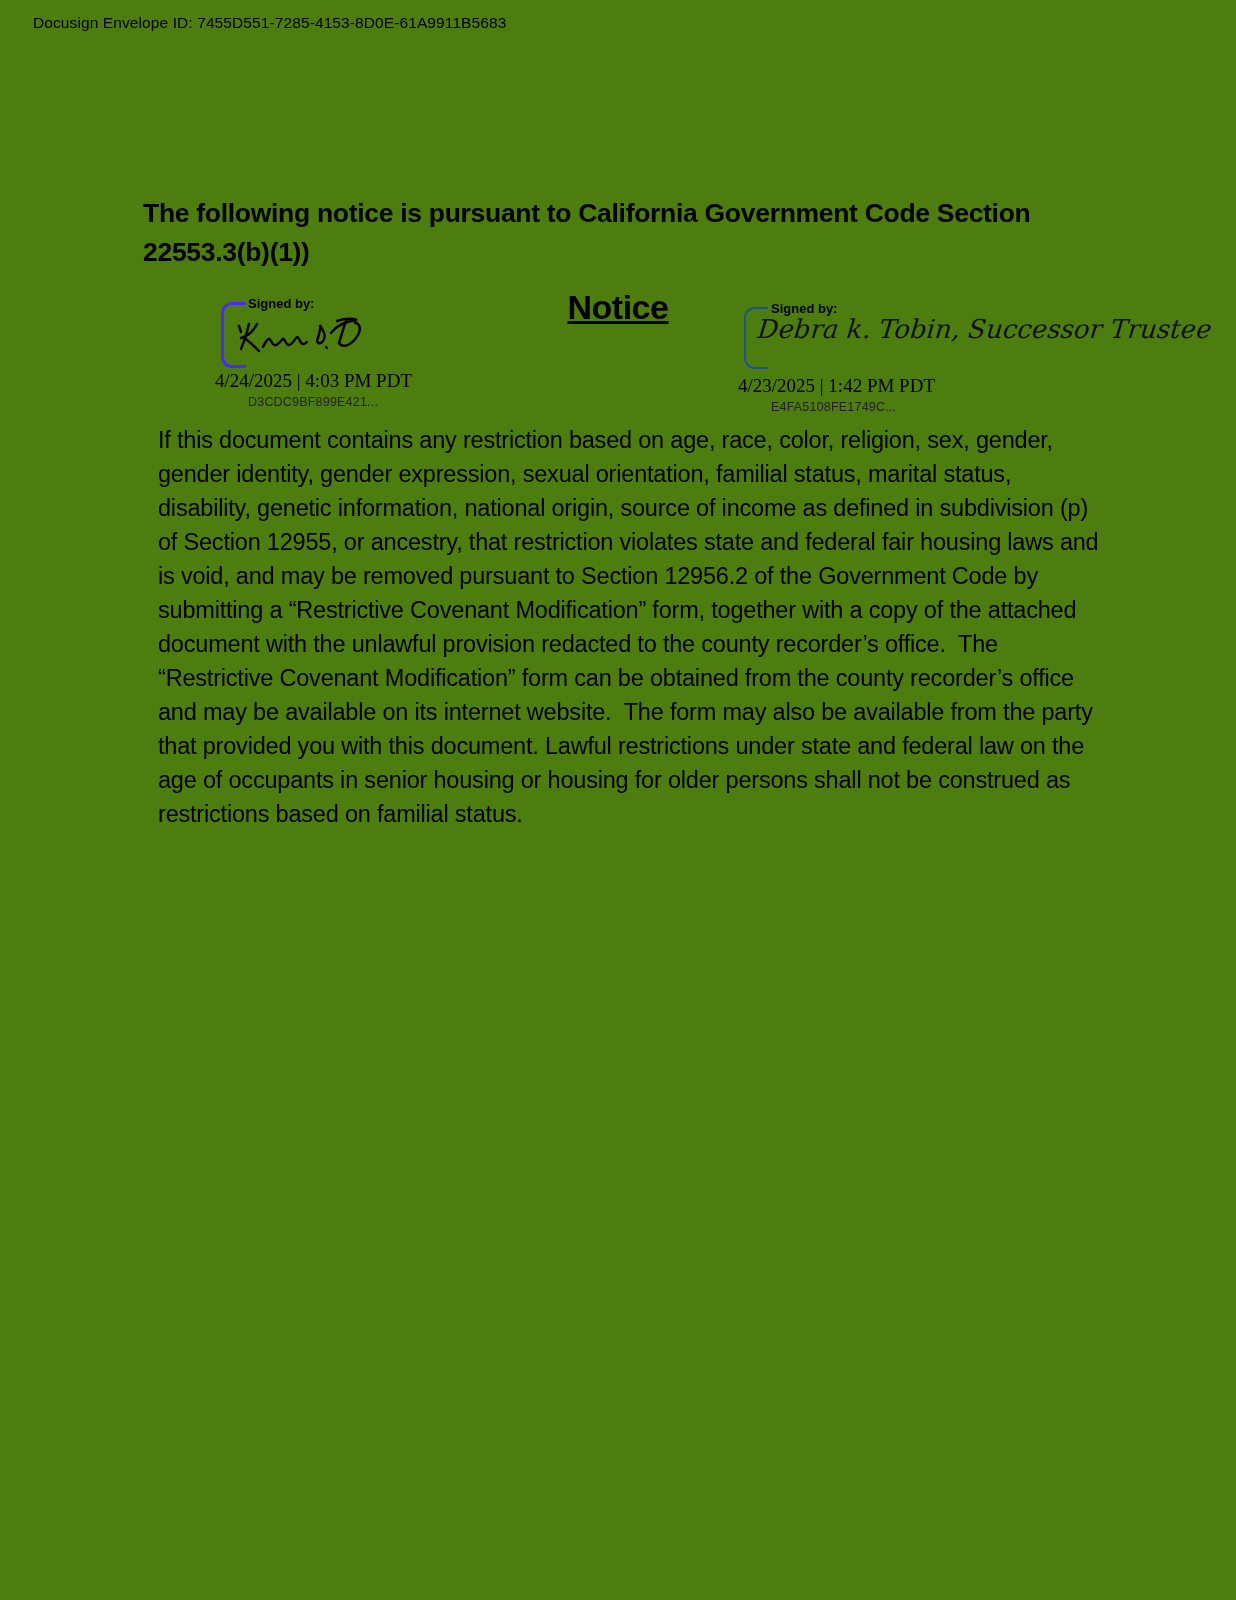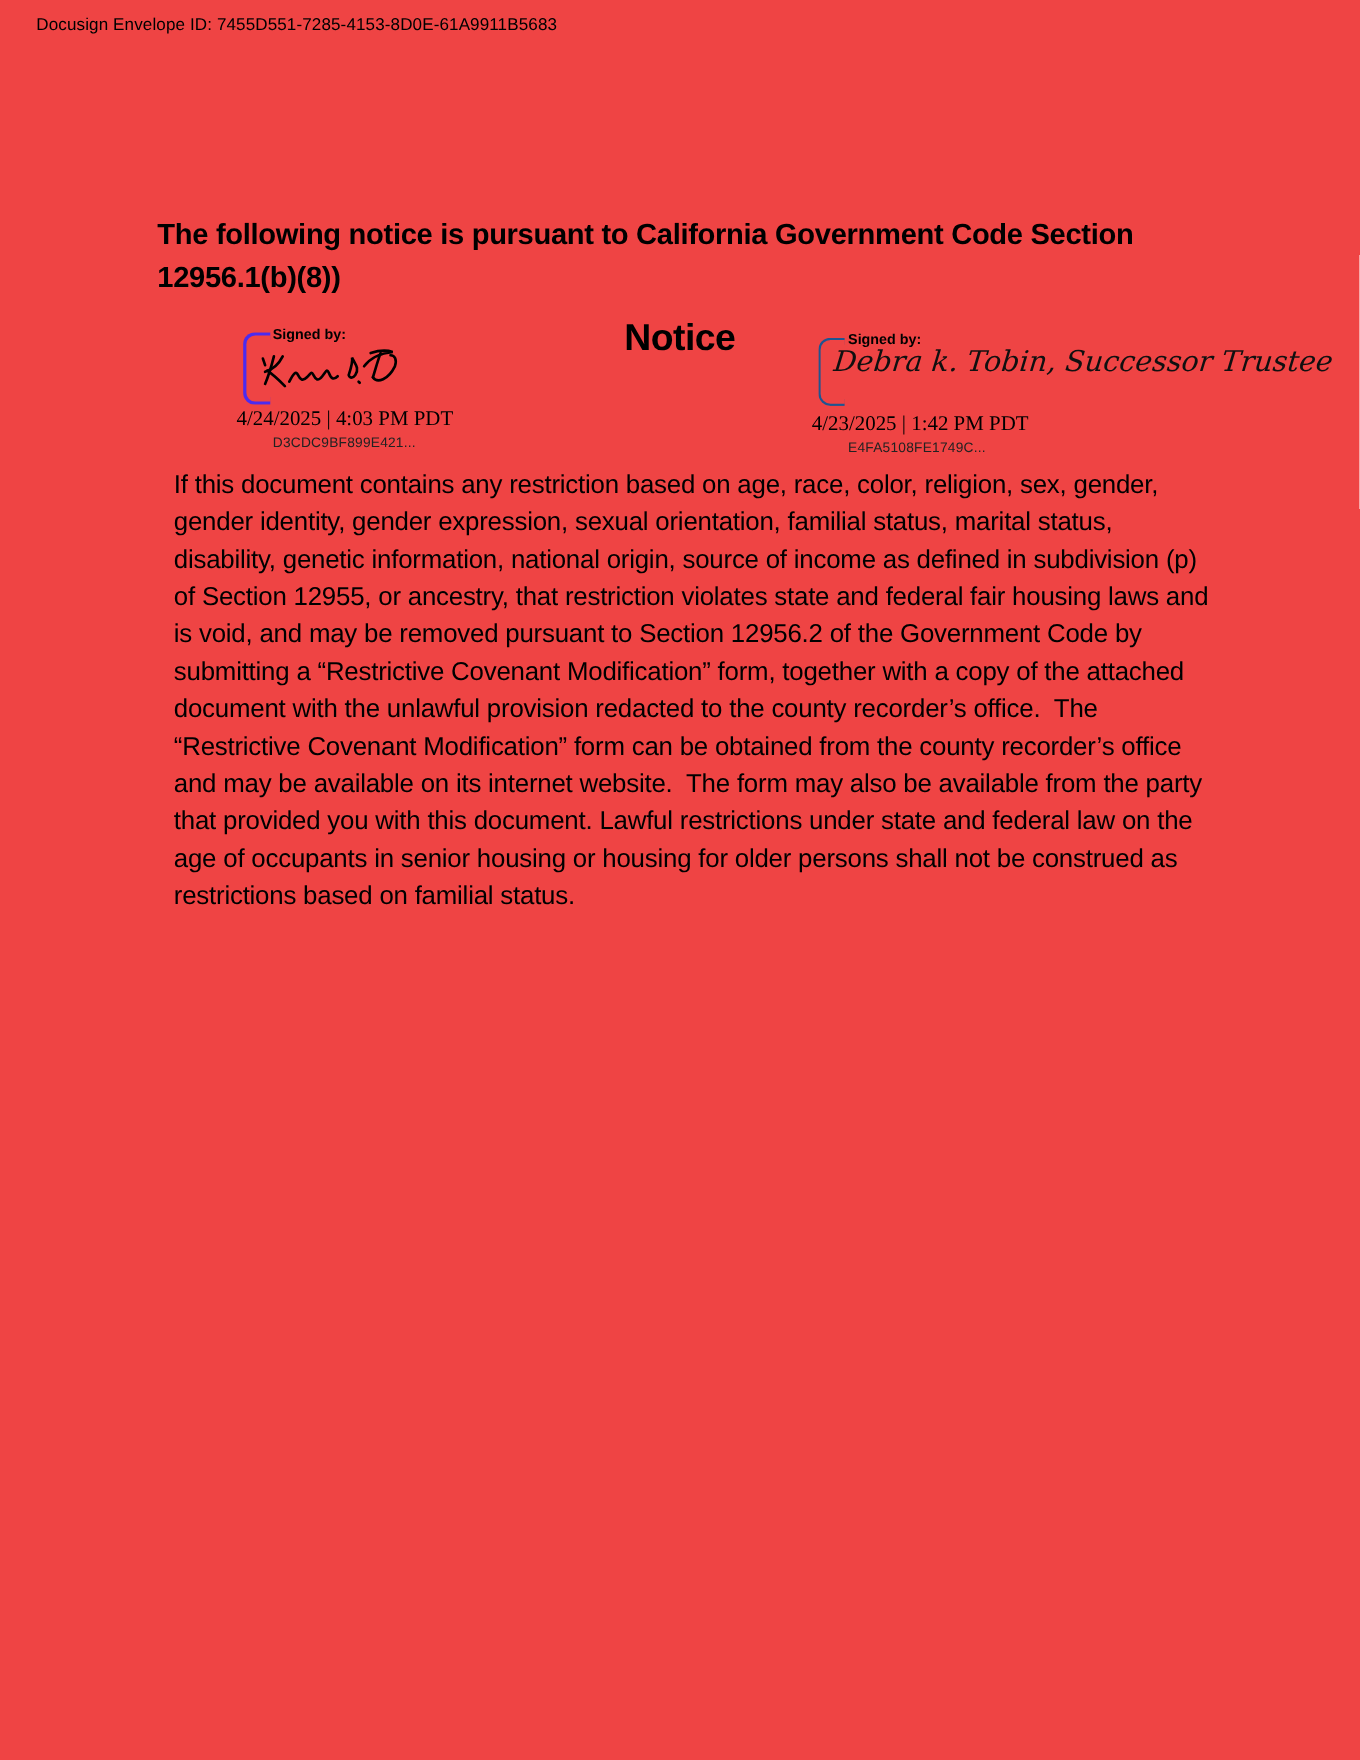--- a/index.html
+++ b/index.html
@@ -1,20 +1,20 @@
 <!DOCTYPE html>
 <html><head>
 <meta charset="utf-8">
 <style>
   html, body { margin: 0; padding: 0; background: #ffffff; }
   .page {
     position: relative;
     width: 1236px;
     height: 1600px;
-    background: #ef4444;
+    background: #4d7c0f;
     font-family: "Liberation Sans", sans-serif;
     color: #000000;
     overflow: hidden;
   }
   .envelope-id {
     position: absolute;
     left: 33px;
     top: 14px;
     font-size: 15.5px;
     color: #000000;
@@ -33,20 +33,21 @@
   }
   .notice-title {
     position: absolute;
     left: 0;
     right: 0;
     top: 288px;
     text-align: center;
     font-size: 34px;
     font-weight: bold;
     letter-spacing: -0.5px;
+    text-decoration: underline;
   }
   .sig-block {
     position: absolute;
     width: 420px;
     height: 110px;
   }
   .sig-block.left  { left: 215px; top: 294px; }
   .sig-block.right { left: 738px; top: 299px; }
   .sig-bracket {
     position: absolute;
@@ -116,21 +117,21 @@
     margin-left: 15px;
   }
 </style>
 </head>
 <body>
 
 <div class="page">
 
   <div class="envelope-id">Docusign Envelope ID: 7455D551-7285-4153-8D0E-61A9911B5683</div>
 
-  <div class="doc-heading">The following notice is pursuant to California Government Code Section 12956.1(b)(8))</div>
+  <div class="doc-heading">The following notice is pursuant to California Government Code Section 22553.3(b)(1))</div>
 
   <div class="notice-title">Notice</div>
 
   <div class="sig-block left">
     <div class="sig-bracket" style="border-color: rgb(75, 43, 240);"></div>
     <div class="signed-by">Signed by:</div>
     <svg class="sig-script-svg" width="160" height="52" viewBox="0 0 160 52" fill="none" stroke="#000000" stroke-width="2.4" stroke-linecap="round">
       <path d="M10 16 l2 6"></path>
       <path d="M20 14 C18 22 15 32 12 39"></path>
       <path d="M28 14 C24 22 19 26 12 28"></path>

